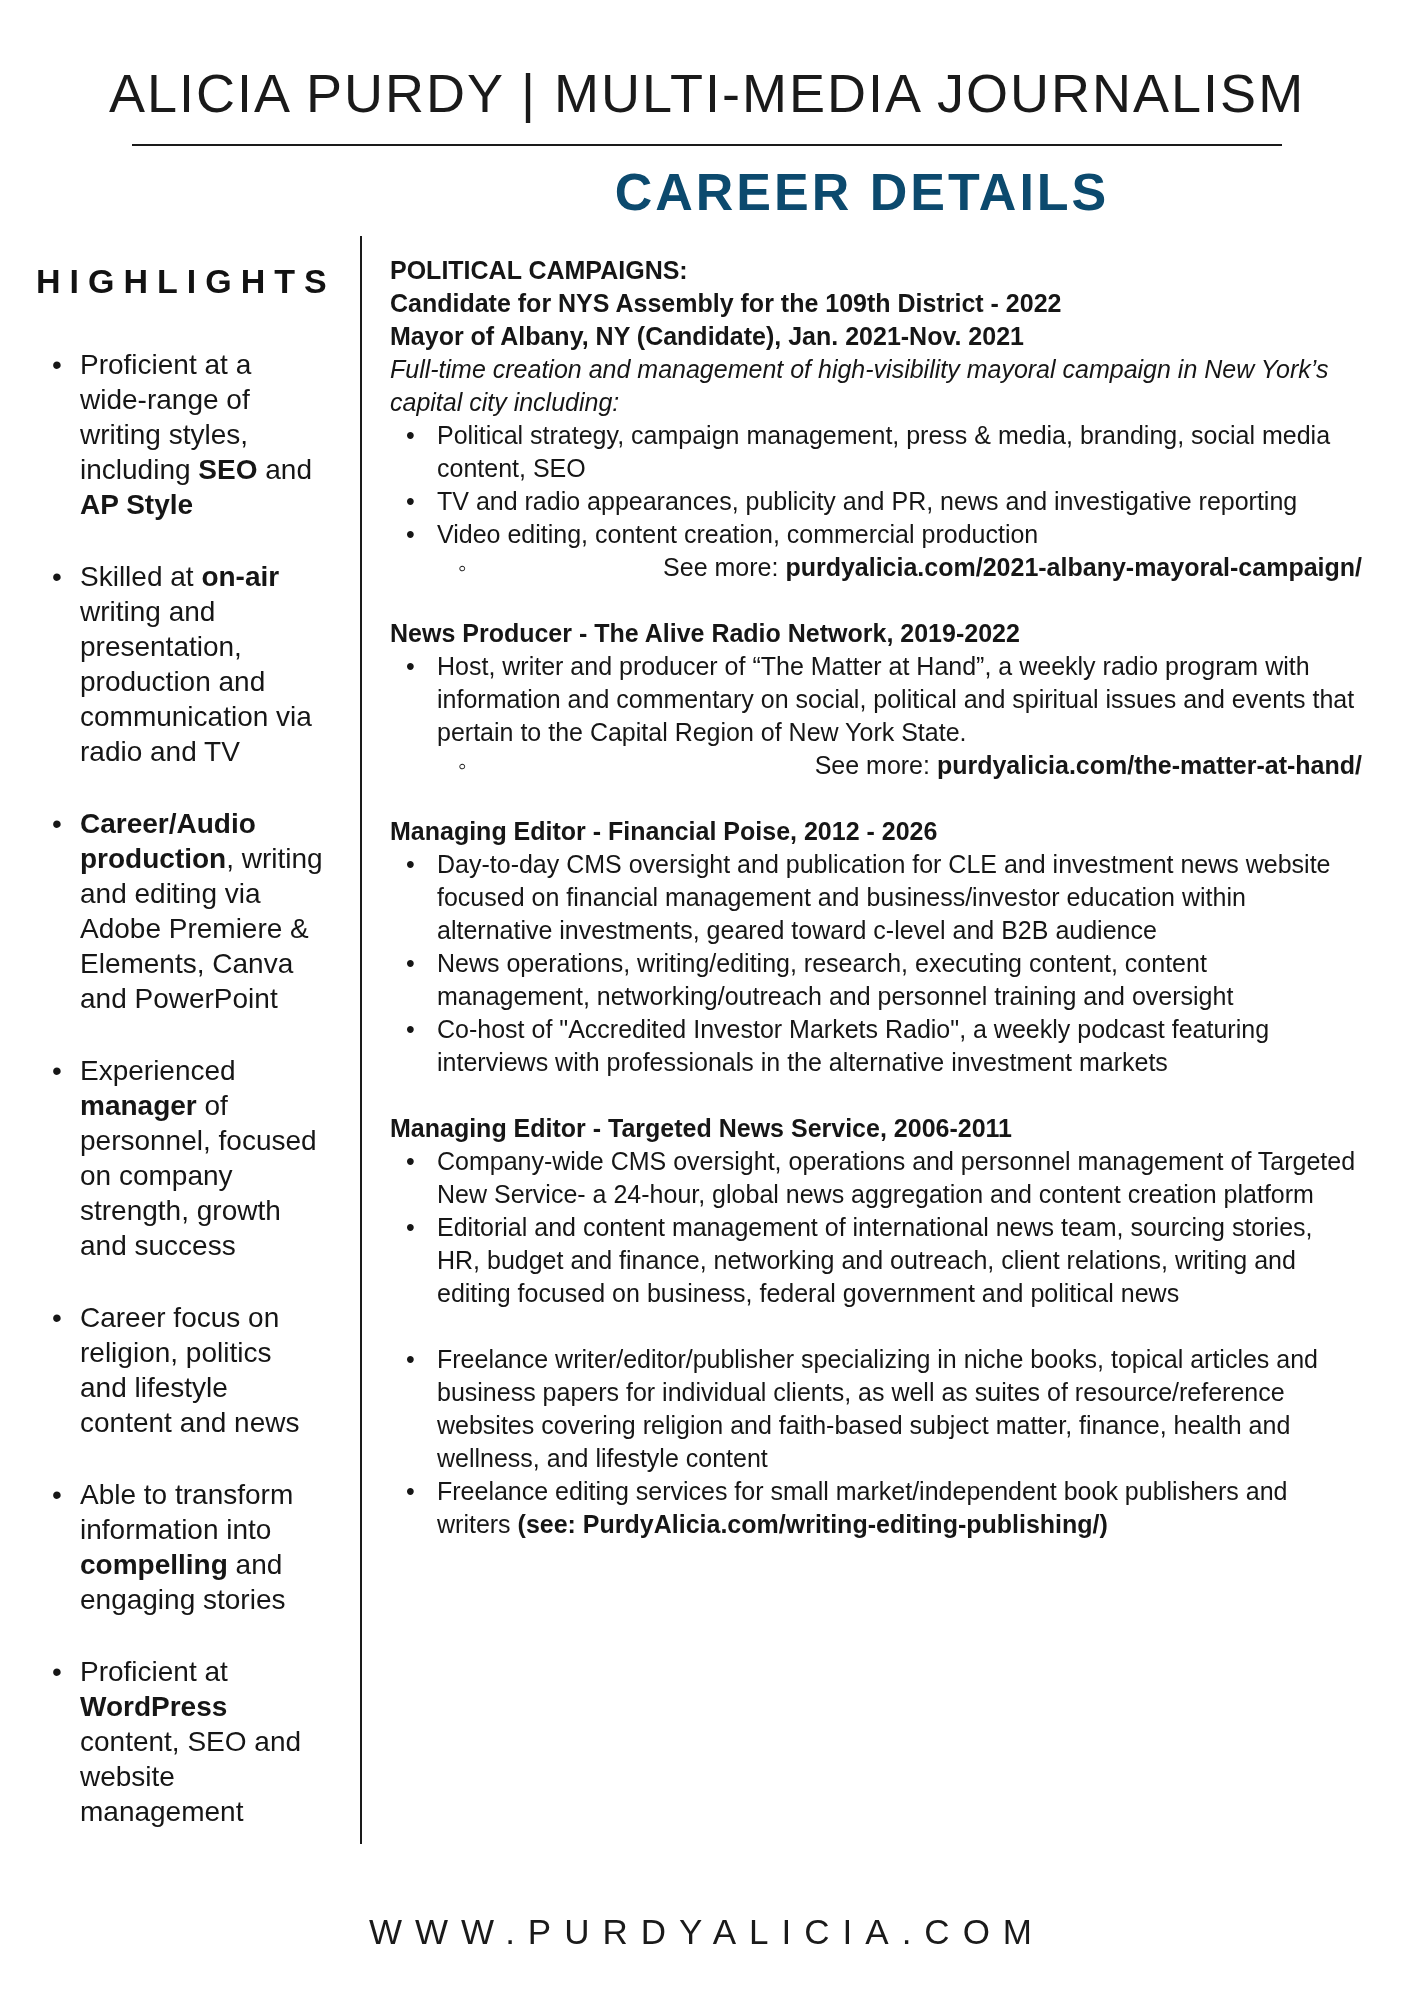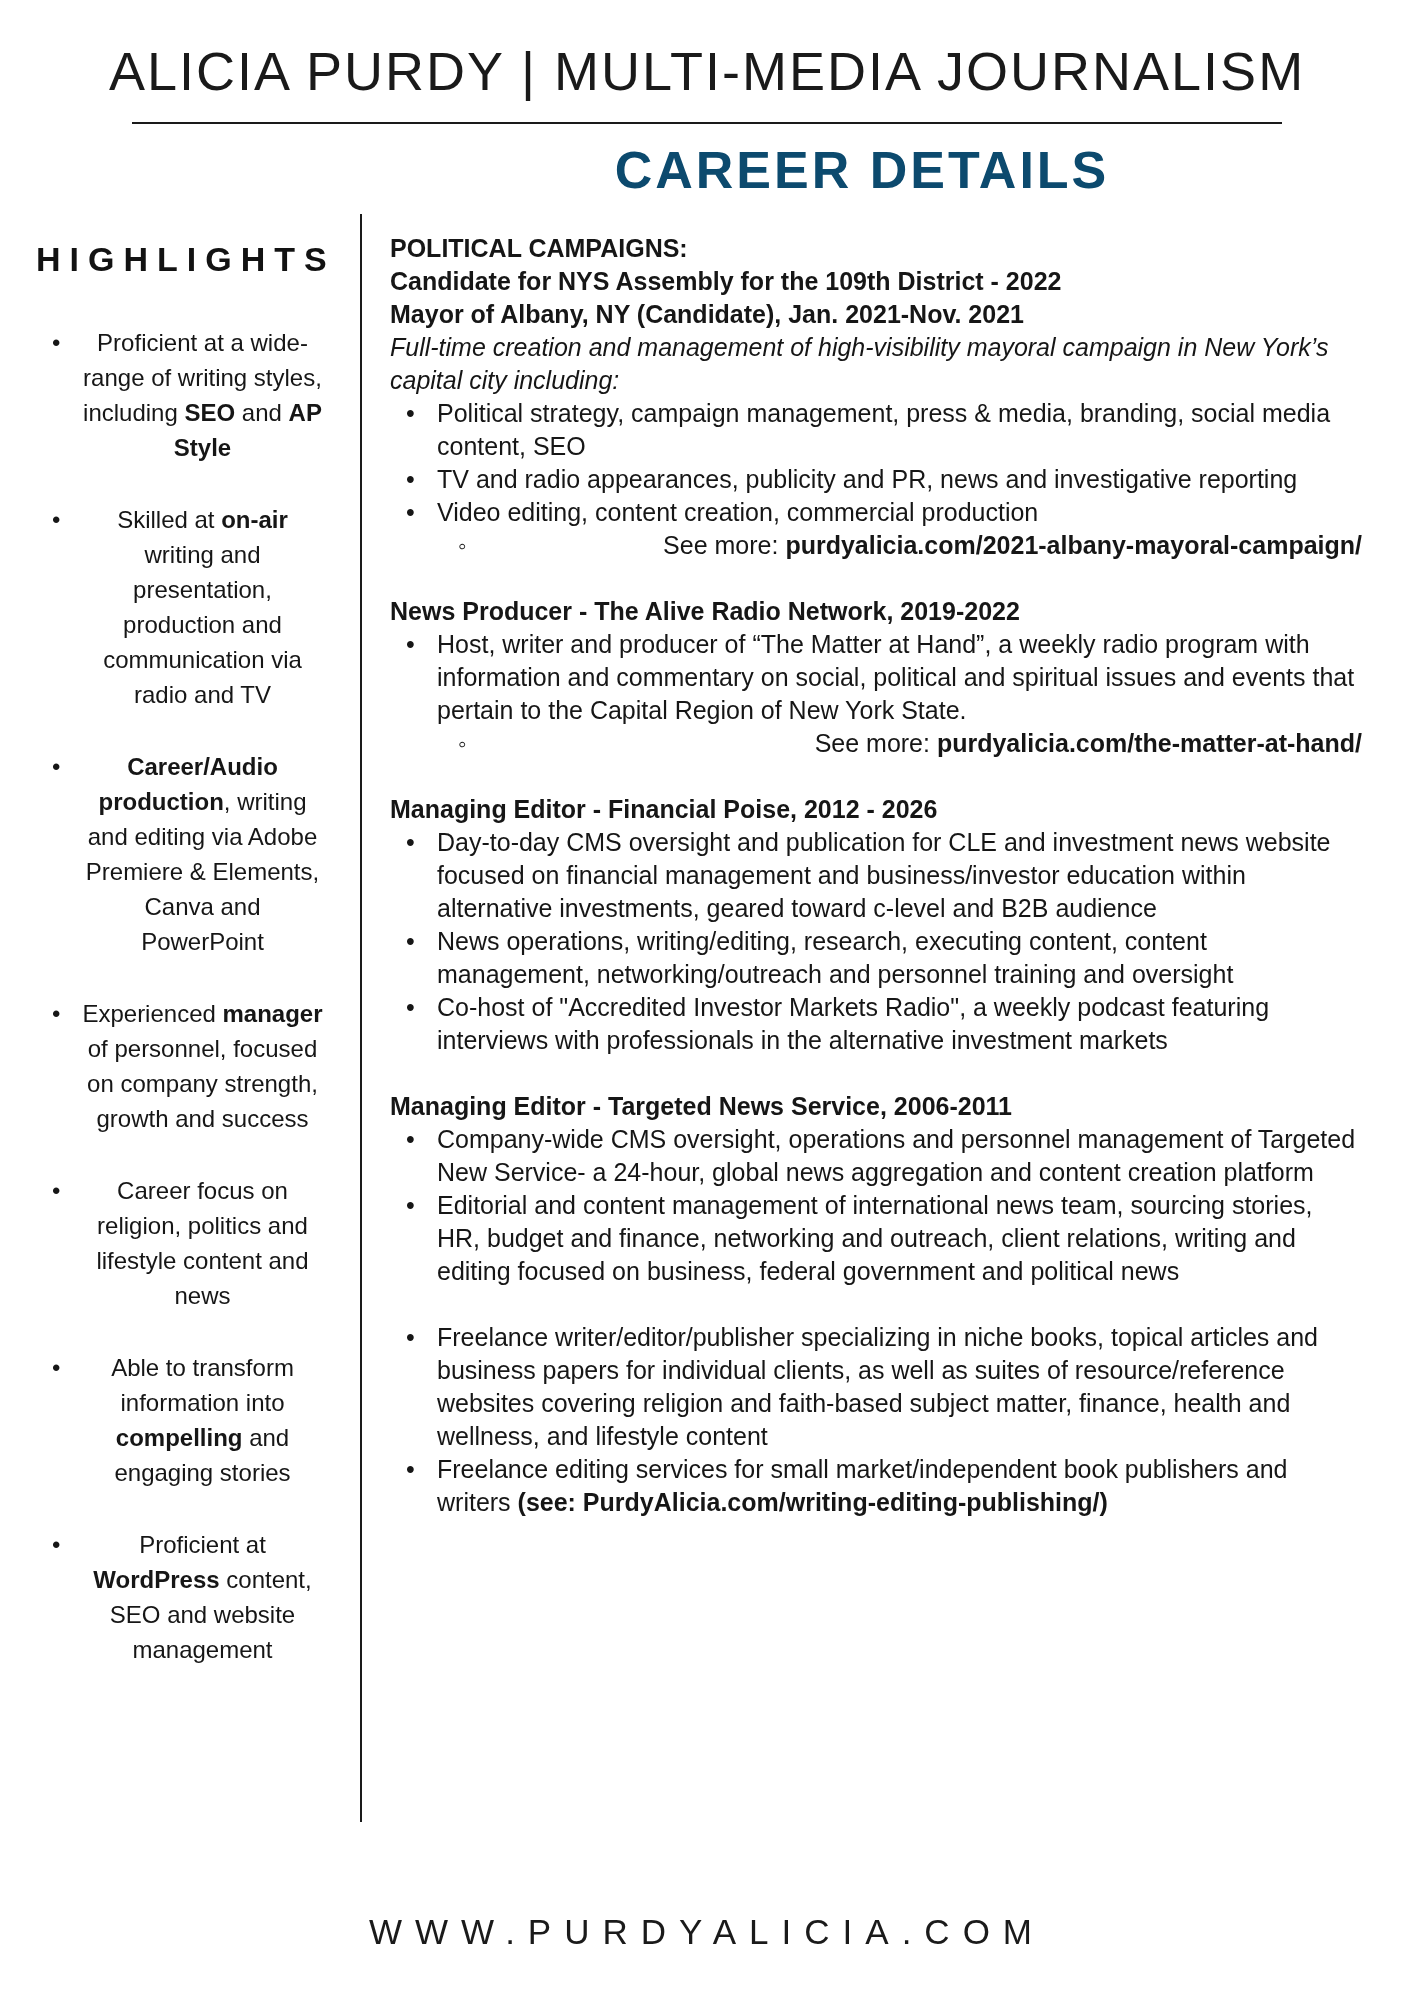--- a/index.html
+++ b/index.html
@@ -5,21 +5,21 @@
   html,body { margin:0; padding:0; background:#ffffff; }
   .page {
     position:relative; width:1414px; height:2000px; margin:0 auto;
     background:#ffffff; color:#161616; overflow:hidden;
     font-family:"Liberation Sans", sans-serif;
   }
   .b { font-weight:700; }
   .i { font-style:italic; }
 
   .header-title {
-    margin:0; padding-top:40px; text-align:center;
+    margin:0; padding-top:62px; text-align:center;
     font-size:54px; font-weight:400; letter-spacing:2px; white-space:nowrap;
     color:#1a1a1a;
   }
   .top-rule {
     width:1150px; height:0; border-top:2px solid #1a1a1a; margin:20px auto 0;
   }
   .career-title {
     margin:16px 0 0 360px; width:1004px; text-align:center;
     font-size:52px; font-weight:700; letter-spacing:3px; color:#0c4a6e;
   }
@@ -34,21 +34,21 @@
     width:360px; box-sizing:border-box; flex:0 0 360px;
     padding:26px 35px 0 36px;
   }
   .hl-title {
     font-size:34px; font-weight:700; letter-spacing:9px; color:#121212;
     white-space:nowrap;
   }
   ul.hl { list-style:none; margin:46px 0 0 16px; padding:0; }
   ul.hl > li {
     position:relative; padding-left:28px; margin-bottom:37px;
-    font-size:24px; line-height:35px;text-align:center;
+    font-size:28px; line-height:35px;
   }
   ul.hl > li::before { content:"\2022"; position:absolute; left:0; top:0; }
 
   .content {
     flex:1 1 auto; box-sizing:border-box;
     padding:18px 52px 0 30px;
     font-size:25px; line-height:33px;
   }
   .sec + .sec { margin-top:33px; }
   .hline { min-height:33px; }

